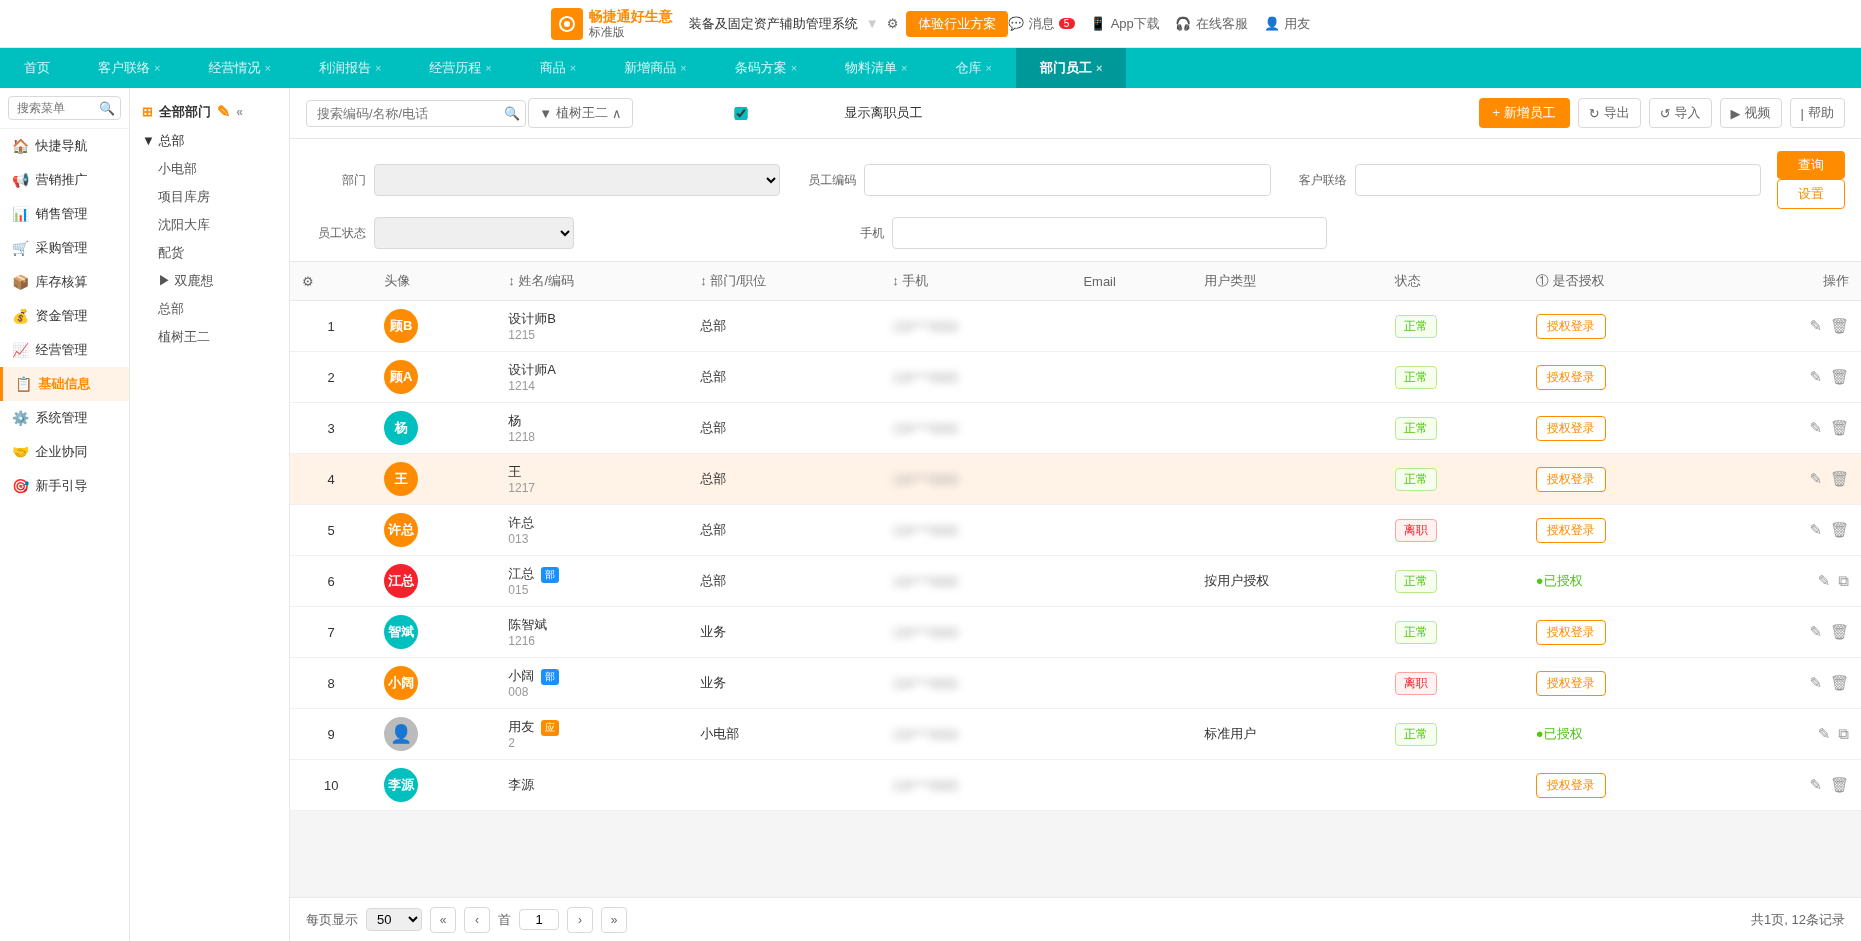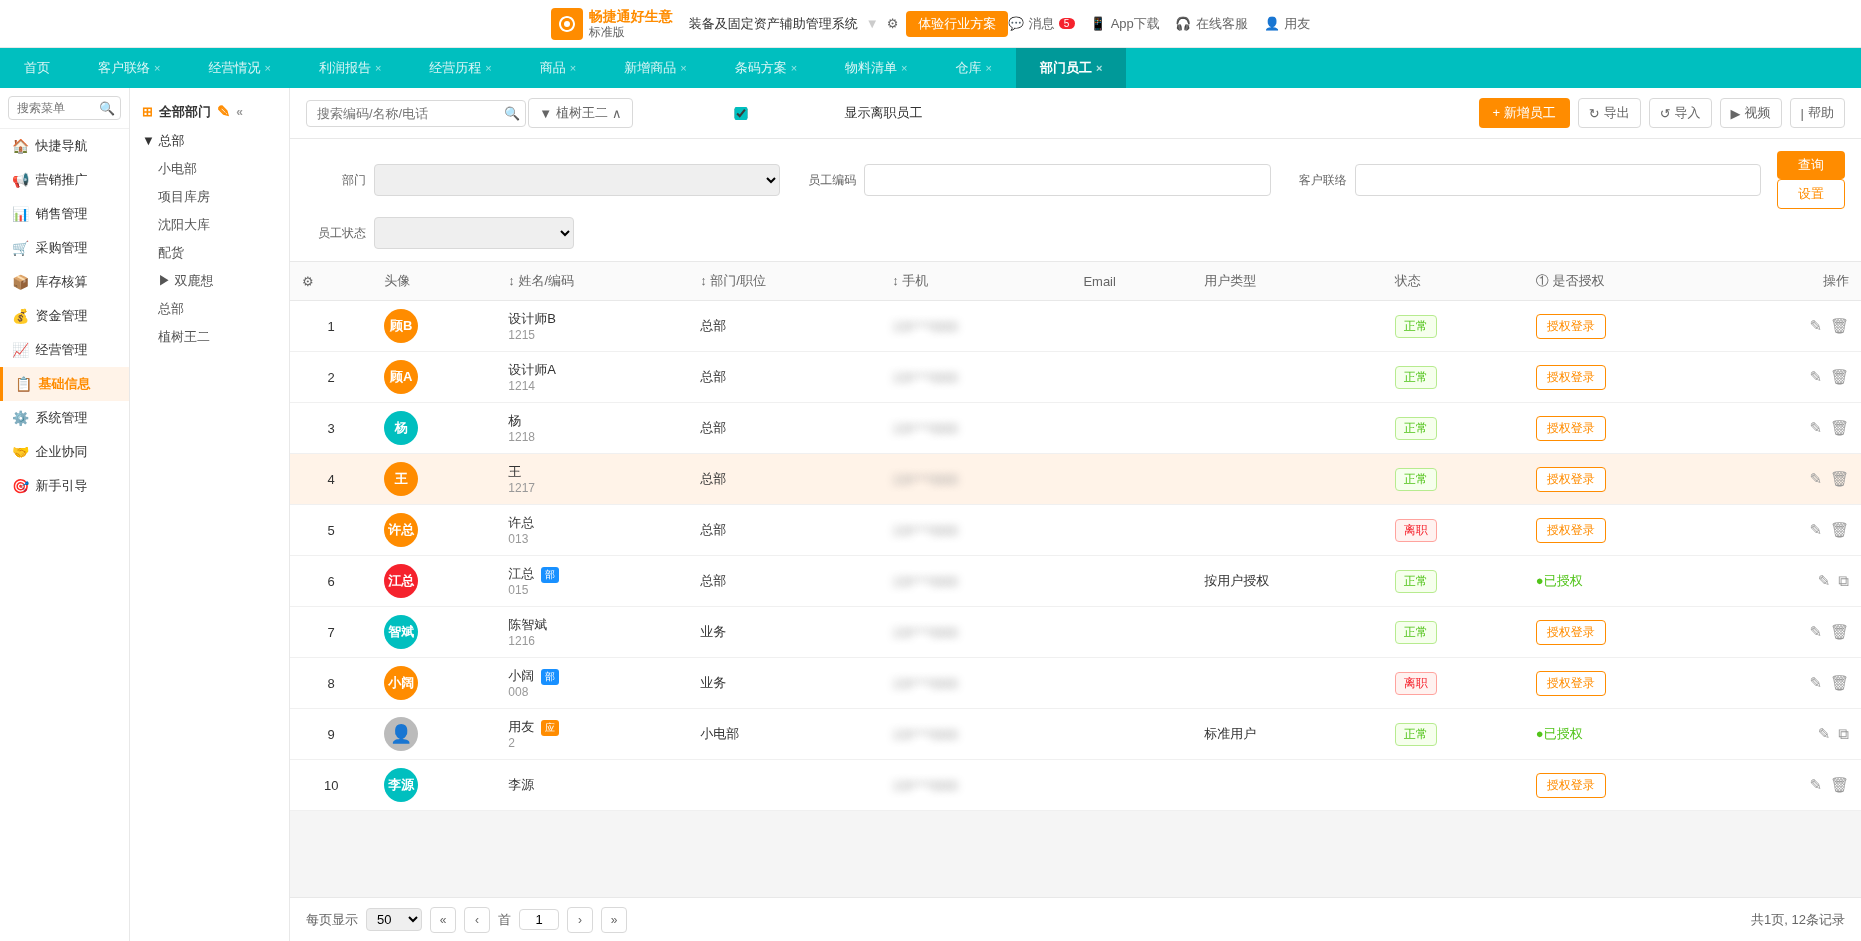--- a/index.html
+++ b/index.html
@@ -617,20 +617,24 @@
             <button class="btn-set">设置</button>
           </div>
         </div>
         <div class="filter-row">
           <div class="filter-item">
             <label>员工状态</label>
             <select style="max-width:200px;">
               <option></option>
             </select>
           </div>
+          <div class="filter-item">
+            <label>手机</label>
+            <input type="text" style="">
+          </div>
           <div class="filter-item"></div>
         </div>
       </div>
 
       <div class="table-wrapper">
         <table>
           <thead>
             <tr>
               <th>⚙</th>
               <th>头像</th>

